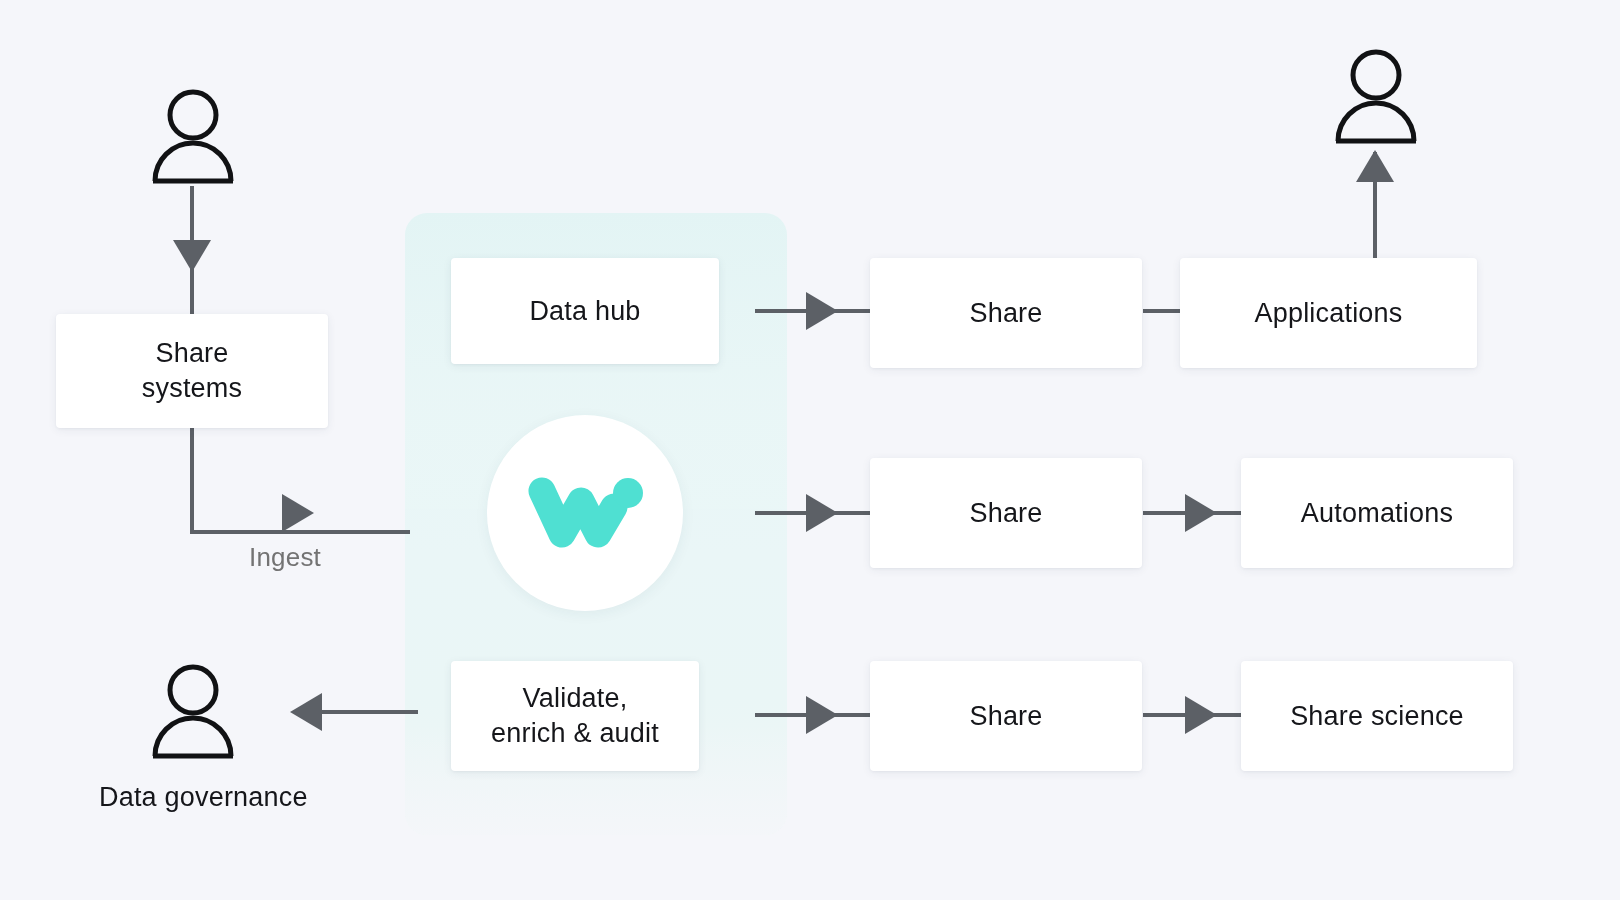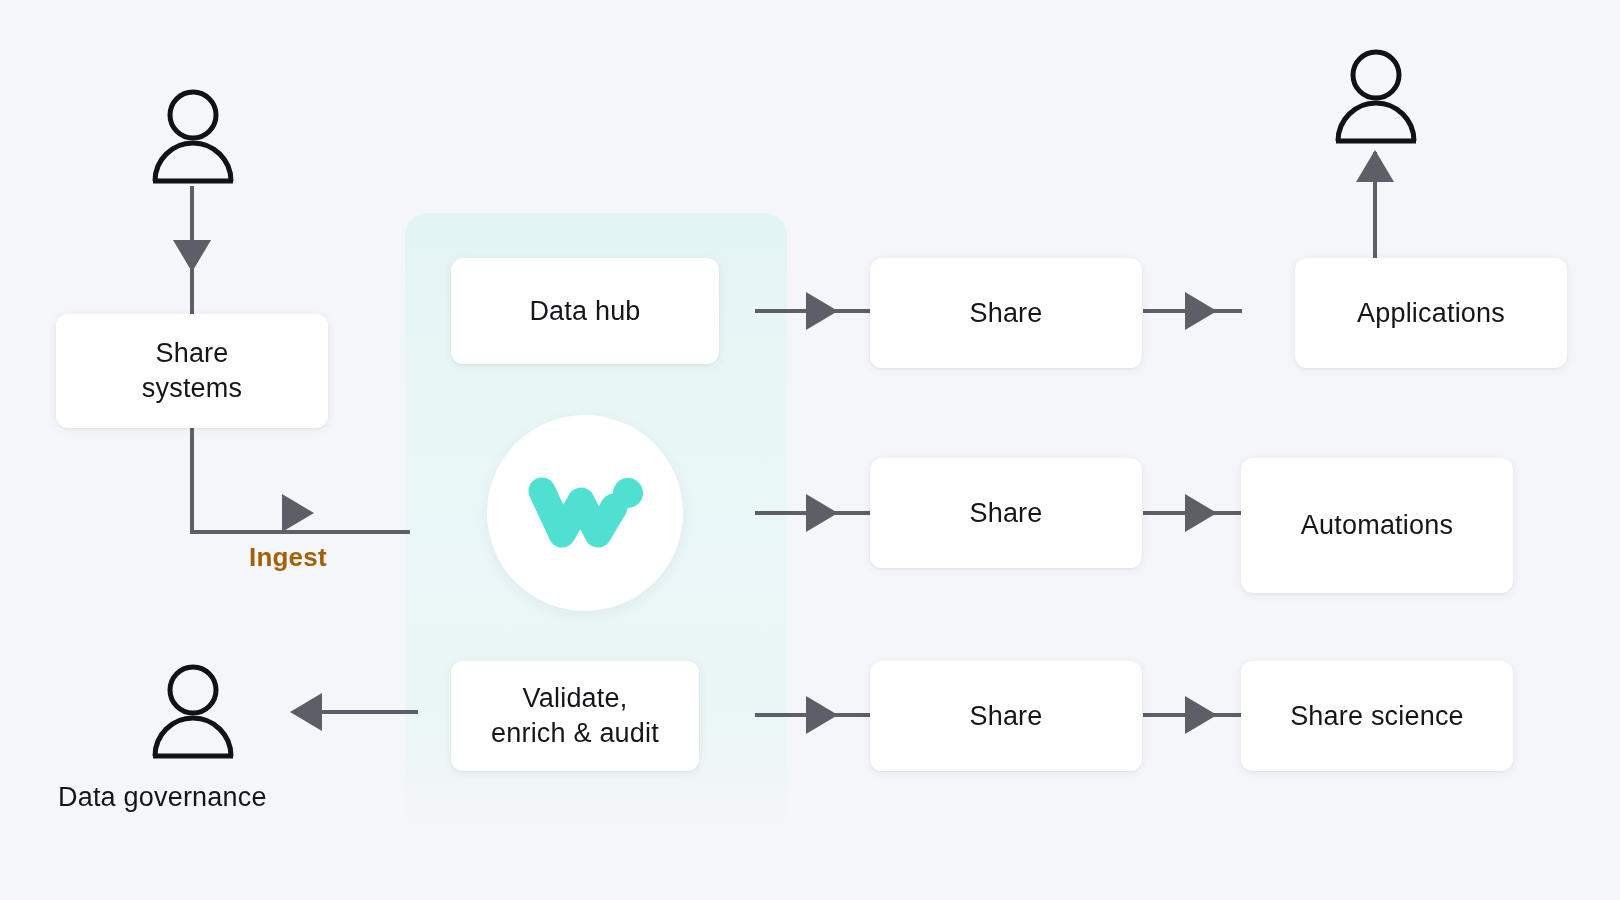--- a/index.html
+++ b/index.html
@@ -43,21 +43,21 @@
     left: 0; right: 0; bottom: 0;
     height: 110px;
     border-radius: 0 0 22px 22px;
     background: linear-gradient(180deg, rgba(245,246,250,0) 0%, rgba(245,246,250,0.85) 100%);
   }
 
   
   .card {
     position: absolute;
     background: #ffffff;
-    border-radius: 12px;
+    border-radius: 4px;
     box-shadow: 0 2px 10px rgba(40, 50, 80, 0.07),
                 0 1px 3px rgba(40, 50, 80, 0.05);
     display: flex;
     align-items: center;
     justify-content: center;
     text-align: center;
     color: #15161a;
     font-size: 27px;
     font-weight: 400;
     letter-spacing: 0.2px;
@@ -92,32 +92,32 @@
     position: absolute;
     left: 0;
     top: 0;
     width: 1620px;
     height: 900px;
     pointer-events: none;
   }
 
   .edge-label {
     position: absolute;
-    color: #a16207;
+    color: #737373;
     font-size: 26px;
     letter-spacing: 0.2px;
     white-space: nowrap;
-    font-weight: bold;
   }
   .caption {
     position: absolute;
     color: #15161a;
     font-size: 27px;
     letter-spacing: 0.2px;
     white-space: nowrap;
+    margin-left: 41px;
   }
 </style>
 </head>
 <body>
 
 <div id="stage">
 
   <div class="teal-panel"></div>
 
   <svg class="conn" viewBox="0 0 1620 900" xmlns="http://www.w3.org/2000/svg">
@@ -194,25 +194,25 @@
   </div>
 
   <div class="card" style="left:870px; top:458px; width:272px; height:110px;">
     <span class="lines">Share</span>
   </div>
 
   <div class="card" style="left:870px; top:661px; width:272px; height:110px;">
     <span class="lines">Share</span>
   </div>
 
-  <div class="card" style="left:1295px; top:258px; width:272px; height:110px;">
+  <div class="card" style="left:1180px; top:258px; width:297px; height:110px;">
     <span class="lines">Applications</span>
   </div>
 
-  <div class="card" style="left:1241px; top:458px; width:272px; height:135px;">
+  <div class="card" style="left:1241px; top:458px; width:272px; height:110px;">
     <span class="lines">Automations</span>
   </div>
 
   <div class="card" style="left:1241px; top:661px; width:272px; height:110px;">
     <span class="lines">Share science</span>
   </div>
 
   <div class="medallion">
     <svg width="118" height="80" viewBox="0 0 118 80" xmlns="http://www.w3.org/2000/svg">
       <g fill="none" stroke="#4fe0d2" stroke-width="27" stroke-linecap="round" stroke-linejoin="round">

